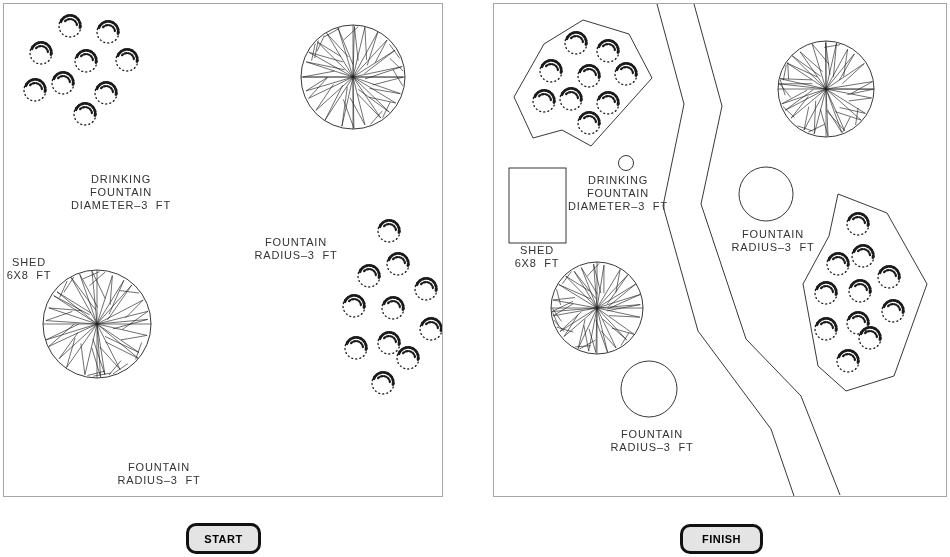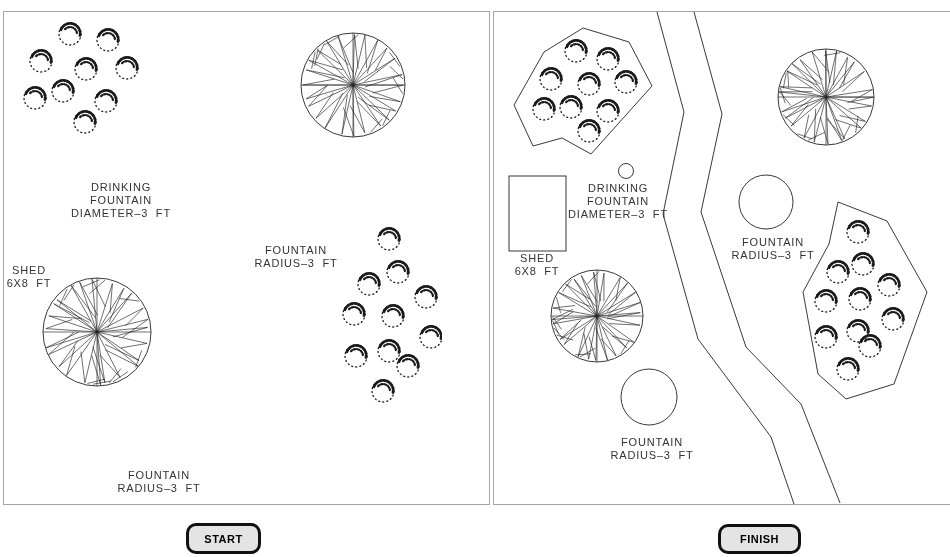--- a/index.html
+++ b/index.html
@@ -1,29 +1,29 @@
 <!DOCTYPE html>
 <html style="--panel-border: #a6a6a6; --badge-bg: #e4e4e4; --badge-border: #111111; --text: #333333;"><head>
 <meta charset="utf-8">
 <style>
   html,body{margin:0;padding:0;background:#ffffff;}
   .stage{position:relative;width:950px;height:557px;background:#fff;overflow:hidden;
          font-family:"Liberation Sans",sans-serif;}
-  .panel{position:absolute;top:11px;background:#fff;border:1px solid var(--panel-border,#a6a6a6);padding-left:47px;}
+  .panel{position:absolute;top:3px;background:#fff;border:1px solid var(--panel-border,#a6a6a6);}
   #panel-start{left:3px;width:438px;height:492px;}
   #panel-finish{left:493px;width:452px;height:492px;}
   .panel svg{position:absolute;left:0;top:0;display:block;}
   .cad-label{position:absolute;transform:translate(-50%,-50%);
              font-size:11px;line-height:13px;letter-spacing:.8px;
              color:var(--text,#333);white-space:pre;text-align:center;}
   .tag{position:absolute;display:flex;align-items:center;justify-content:center;
        background:var(--badge-bg,#e4e4e4);border:3px solid var(--badge-border,#111);
        border-radius:10px;font-weight:700;font-size:11px;color:#000;letter-spacing:.5px;}
   #btn-start{left:186px;top:523px;width:69px;height:25px;}
-  #btn-finish{left:680px;top:524px;width:77px;height:24px;margin-left:38px;}
+  #btn-finish{left:680px;top:524px;width:77px;height:24px;}
 </style>
 </head>
 <body>
 
 <div class="stage">
 
   <div class="panel" id="panel-start">
     <svg id="svg-start" width="438" height="492" viewBox="0 0 438 492">
         <g stroke="#1a1a1a" fill="none" stroke-linecap="round">
           <circle cx="66" cy="22" r="11" stroke-width="1.3" stroke-dasharray="1 3.1"></circle>

